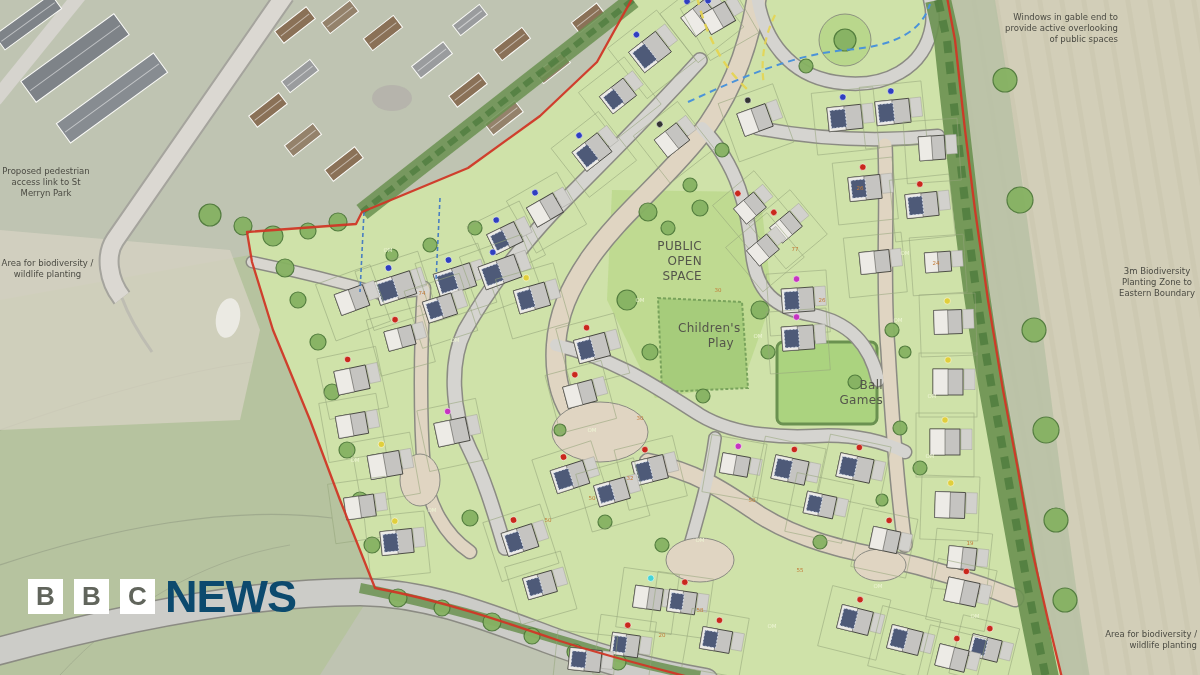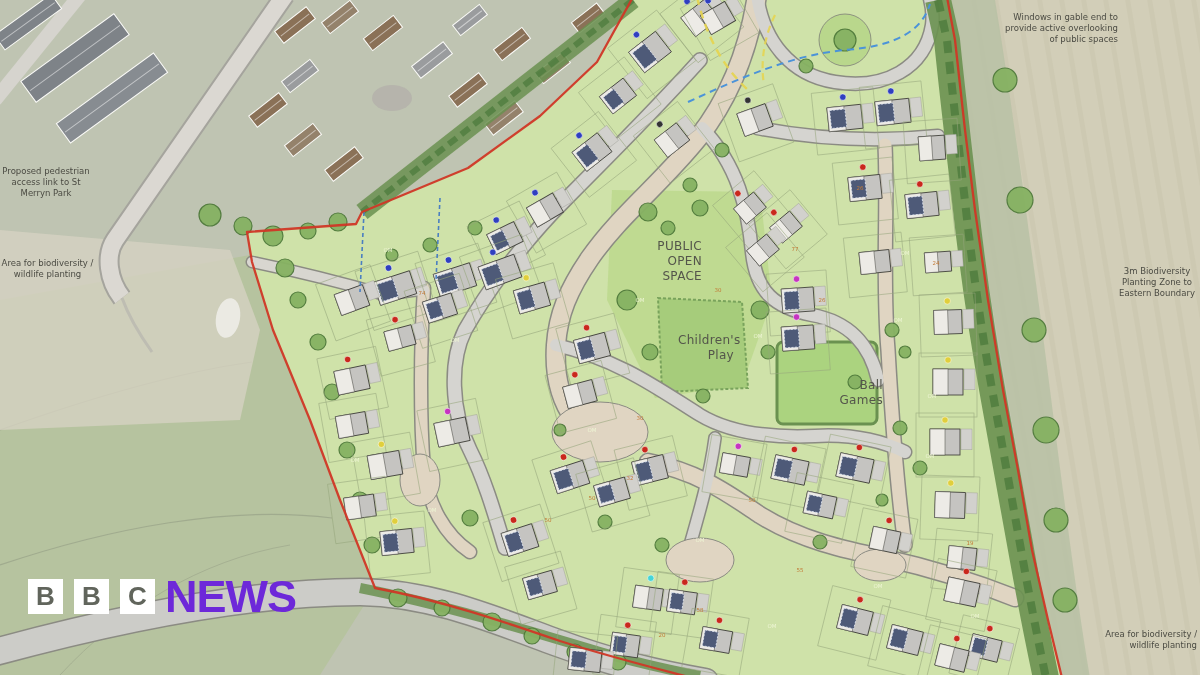--- a/index.html
+++ b/index.html
@@ -11,21 +11,21 @@
   .ann.center{text-align:center}
   .ann.right{text-align:right}
   .small-lbl{position:absolute;font-size:12px;line-height:1.25;color:#54554b;
        white-space:pre-line;text-align:right;letter-spacing:.3px;}
   .bbc{position:absolute;left:28px;top:579px;display:flex;align-items:flex-start;}
   .bbc-block{width:35px;height:35px;background:#ffffff;margin-right:11px;
        display:flex;align-items:center;justify-content:center;
        font-family:"Liberation Sans",sans-serif;font-weight:bold;font-size:26px;
        color:#61655c;}
   .bbc-word{font-family:"Liberation Sans",sans-serif;font-weight:bold;
-       font-size:45px;line-height:35px;color:#6d28d9;letter-spacing:-1px;
+       font-size:45px;line-height:35px;color:#0c4a6e;letter-spacing:-1px;
        margin-left:10px;}
 </style>
 </head>
 <body>
 
 <div class="stage">
 
 <svg width="1200" height="675" viewBox="0 0 1200 675">
   <defs>
     <clipPath id="clip-right-field">
@@ -751,21 +751,21 @@
 of public spaces</div>
 <div class="ann center" style="left:1118px;top:266px;width:78px">3m Biodiversity
 Planting Zone to
 Eastern Boundary</div>
 <div class="ann right" style="left:1102px;top:629px;width:95px">Area for biodiversity /
 wildlife planting</div>
 
 <div class="small-lbl" style="left:654px;top:239px;width:48px">PUBLIC
 OPEN
 SPACE</div>
-<div class="small-lbl" style="left:678px;top:333px;width:56px">Children's
+<div class="small-lbl" style="left:678px;top:321px;width:56px">Children's
 Play</div>
 <div class="small-lbl" style="left:825px;top:378px;width:58px">Ball Games</div>
 
 <div class="bbc">
   <div class="bbc-block">B</div>
   <div class="bbc-block">B</div>
   <div class="bbc-block" style="margin-right:0">C</div>
   <div class="bbc-word">NEWS</div>
 </div>
 

